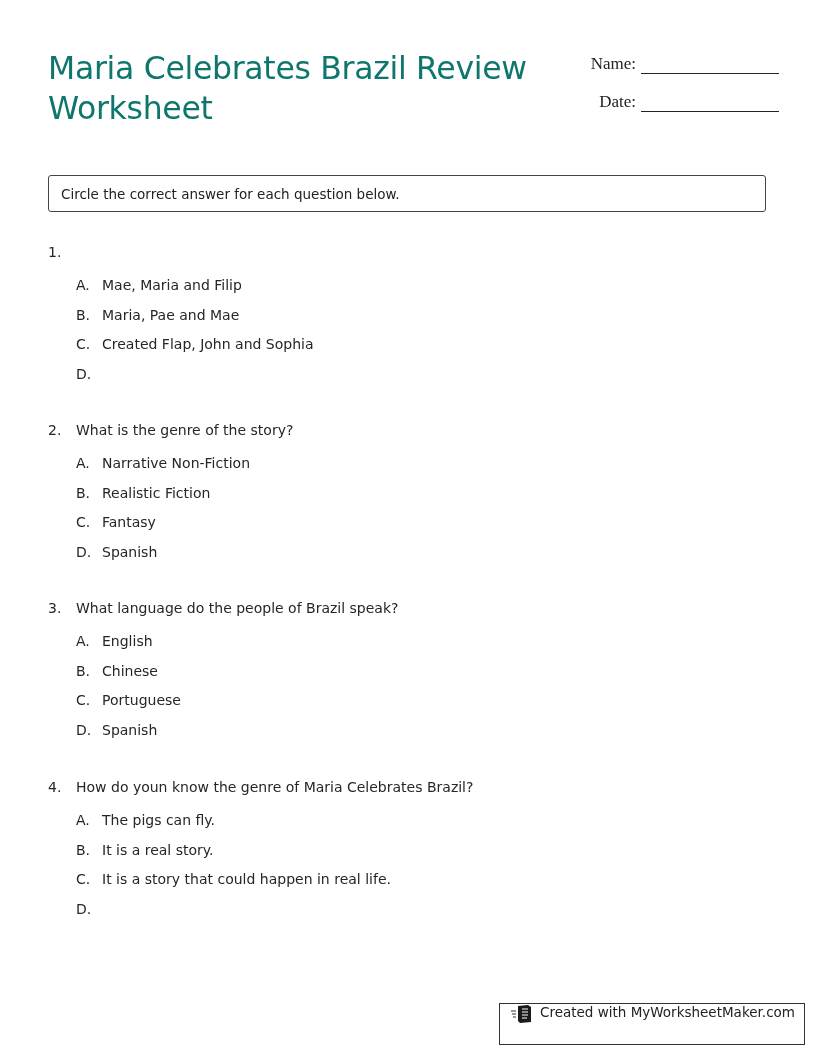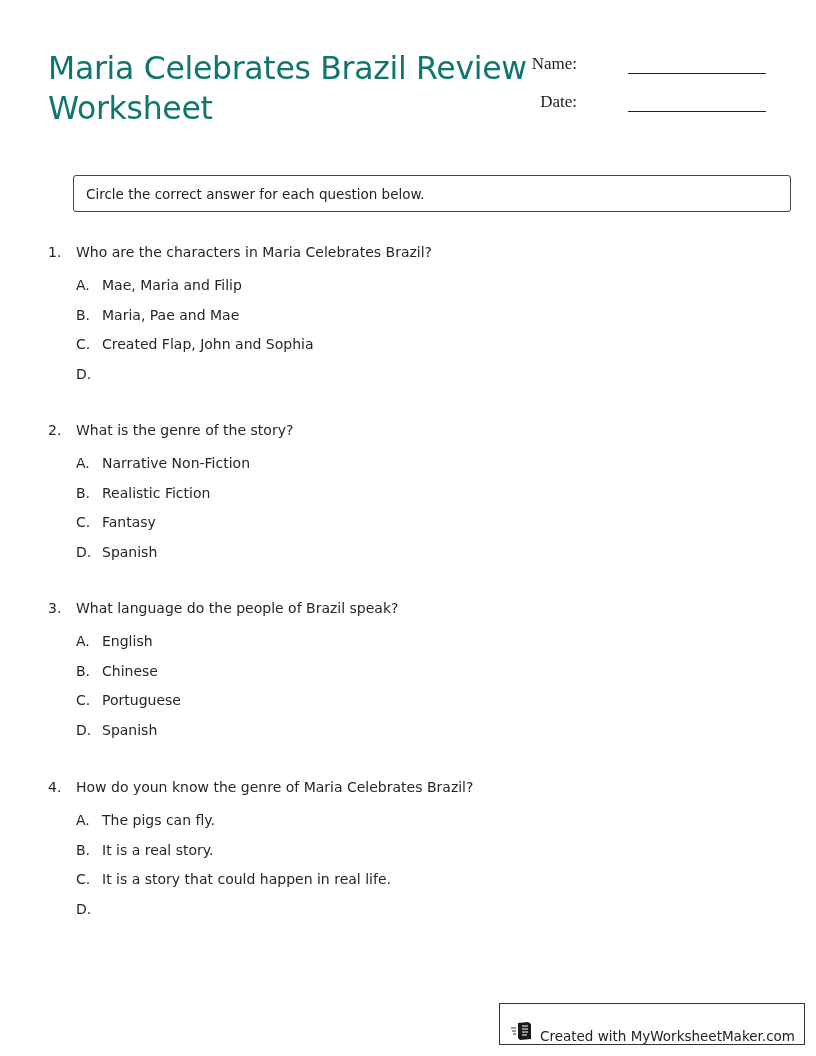--- a/index.html
+++ b/index.html
@@ -1,29 +1,29 @@
 <!DOCTYPE html>
 <html><head>
 <meta charset="utf-8">
 <style>
   html, body { margin: 0; padding: 0; background: #ffffff; }
   body { width: 816px; height: 1056px; position: relative; overflow: hidden; font-family: "DejaVu Sans", sans-serif; color: #262626; }
   .title { position: absolute; left: 48px; top: 48px; width: 490px; font-size: 31.5px; line-height: 40px; font-weight: normal; color: #0f766e; letter-spacing: -0.3px; margin: 0; }
-  .meta-row { position: absolute; right: 50px; display: flex; align-items: flex-end; font-family: "Liberation Serif", serif; font-size: 17px; color: #222; gap: 46px; }
+  .meta-row { position: absolute; right: 37px; display: flex; align-items: flex-end; font-family: "Liberation Serif", serif; font-size: 17px; color: #222; }
   .meta-row .line { display: inline-block; width: 138px; border-bottom: 1px solid #222; margin-left: 5px; height: 16px; }
   .meta-name { top: 54px; }
   .meta-date { top: 92px; margin-left: 12px; }
-  .instructions { position: absolute; left: 48px; top: 175px; width: 718px; height: 37px; box-sizing: border-box; border: 1.3px solid #444; border-radius: 3px; font-size: 13.5px; padding: 10px 12px; color: #222; margin-left: 25px; }
+  .instructions { position: absolute; left: 48px; top: 175px; width: 718px; height: 37px; box-sizing: border-box; border: 1.3px solid #444; border-radius: 3px; font-size: 13.5px; padding: 10px 12px; color: #222; }
   .question { position: absolute; left: 48px; width: 720px; }
   .q-text { font-size: 14px; display: flex; color: #262626; }
   .q-num { width: 28px; }
   .answers { margin-top: 17px; padding-left: 28px; }
   .answer { display: flex; font-size: 14px; height: 29.5px; color: #262626; }
   .a-letter { width: 26px; }
-  .footer { position: absolute; left: 499px; top: 1003px; width: 306px; height: 42px; box-sizing: border-box; border: 1.3px solid #333; display: flex; align-items: flex-end; padding-left: 10px; font-size: 13.5px; color: #222; }
+  .footer { position: absolute; left: 499px; top: 1003px; width: 306px; height: 42px; box-sizing: border-box; border: 1.3px solid #333; display: flex; align-items: flex-start; padding-left: 10px; font-size: 13.5px; color: #222; }
   .footer svg { margin-right: 6px; }
 </style>
 </head>
 <body>
 
 <h1 class="title">Maria Celebrates Brazil Review Worksheet</h1>
 
 <div class="meta-row meta-name">
   <span>Name:</span>
   <span class="line"></span>
@@ -31,21 +31,20 @@
 <div class="meta-row meta-date">
   <span>Date:</span>
   <span class="line"></span>
 </div>
 
 <div class="instructions">Circle the correct answer for each question below.</div>
 
 <div class="question" style="top:244px;">
   <div class="q-text">
     <span class="q-num">1.</span>
-    <span>Who are the characters in Maria Celebrates Brazil?</span>
   </div>
   <div class="answers">
     <div class="answer">
         <span class="a-letter">A.</span>
         <span>Mae, Maria and Filip</span>
       </div>
     <div class="answer">
         <span class="a-letter">B.</span>
         <span>Maria, Pae and Mae</span>
       </div>

